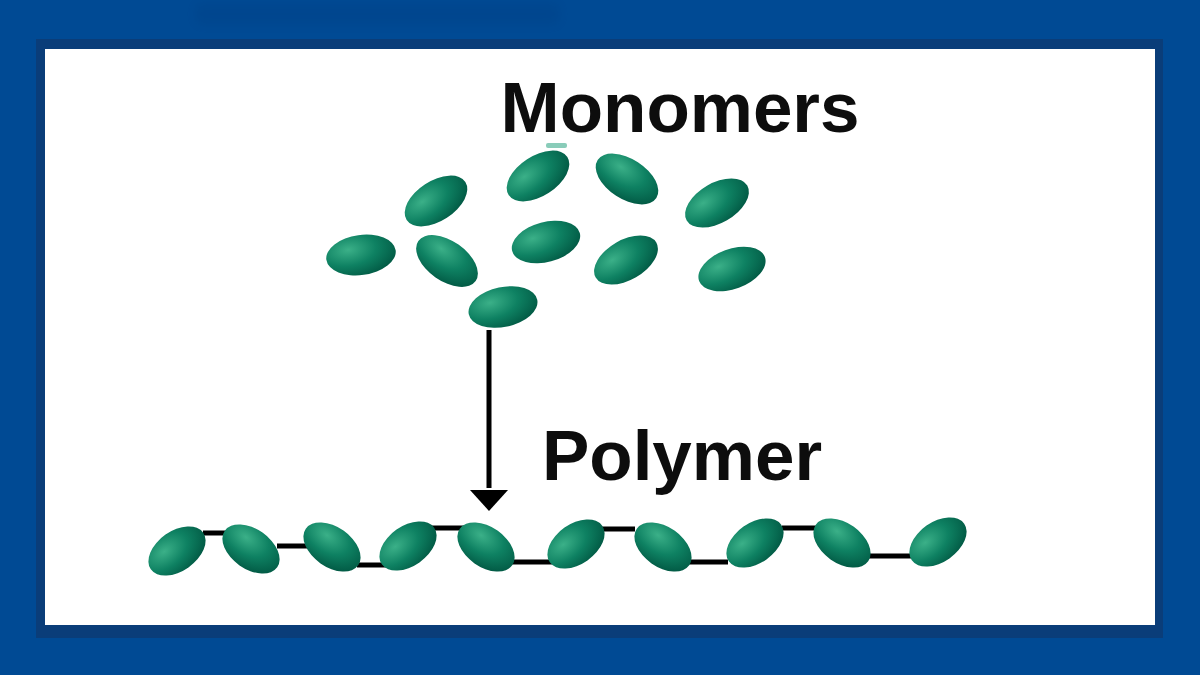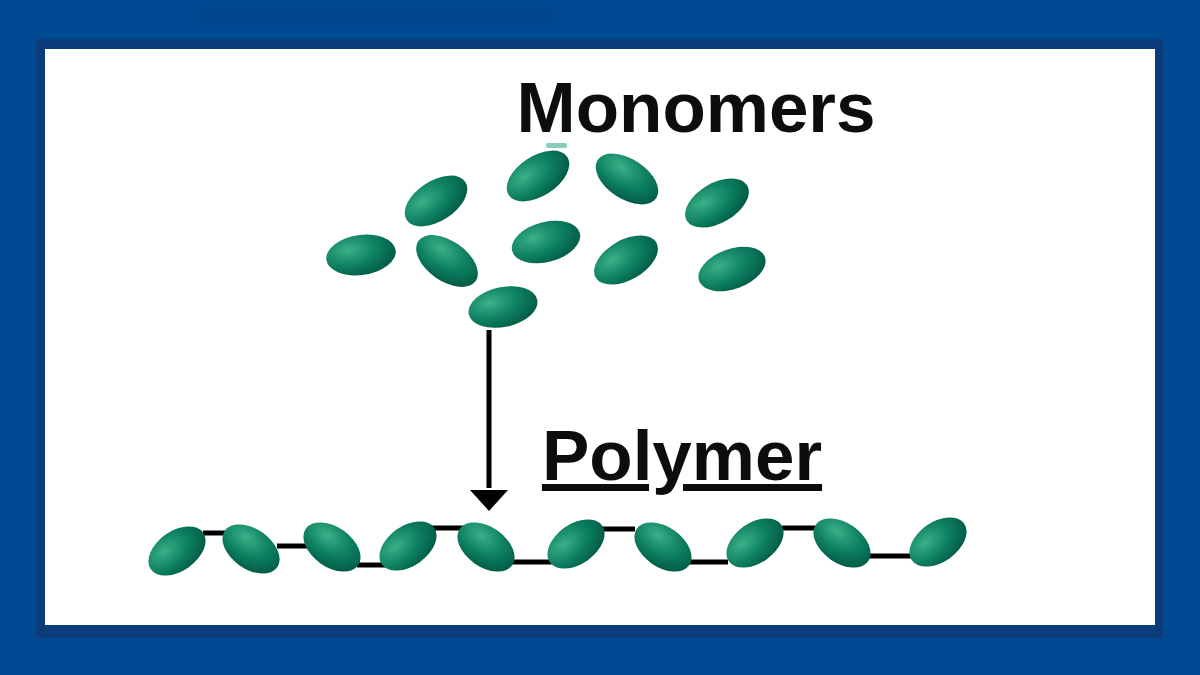--- a/index.html
+++ b/index.html
@@ -61,22 +61,22 @@
   .diagram-label {
     position: absolute;
     transform: translateX(-50%);
     font-weight: 700;
     font-size: 71px;
     line-height: 1;
     color: var(--text, #0d0d0d);
     white-space: nowrap;
     user-select: none;
   }
-  .label-monomers { left: 680px; top: 72px; margin-left: 16px; }
-  .label-polymer  { left: 682px; top: 420px; text-decoration: underline; }
+  .label-monomers { left: 680px; top: 72px; }
+  .label-polymer  { left: 682px; top: 420px; }
 </style>
 </head>
 <body>
 
 <div class="stage">
   <div class="smudge"></div>
   <div class="inner-stripe"></div>
   <div class="panel"></div>
 
   <svg id="diagram-svg" width="1200" height="675" viewBox="0 0 1200 675">

